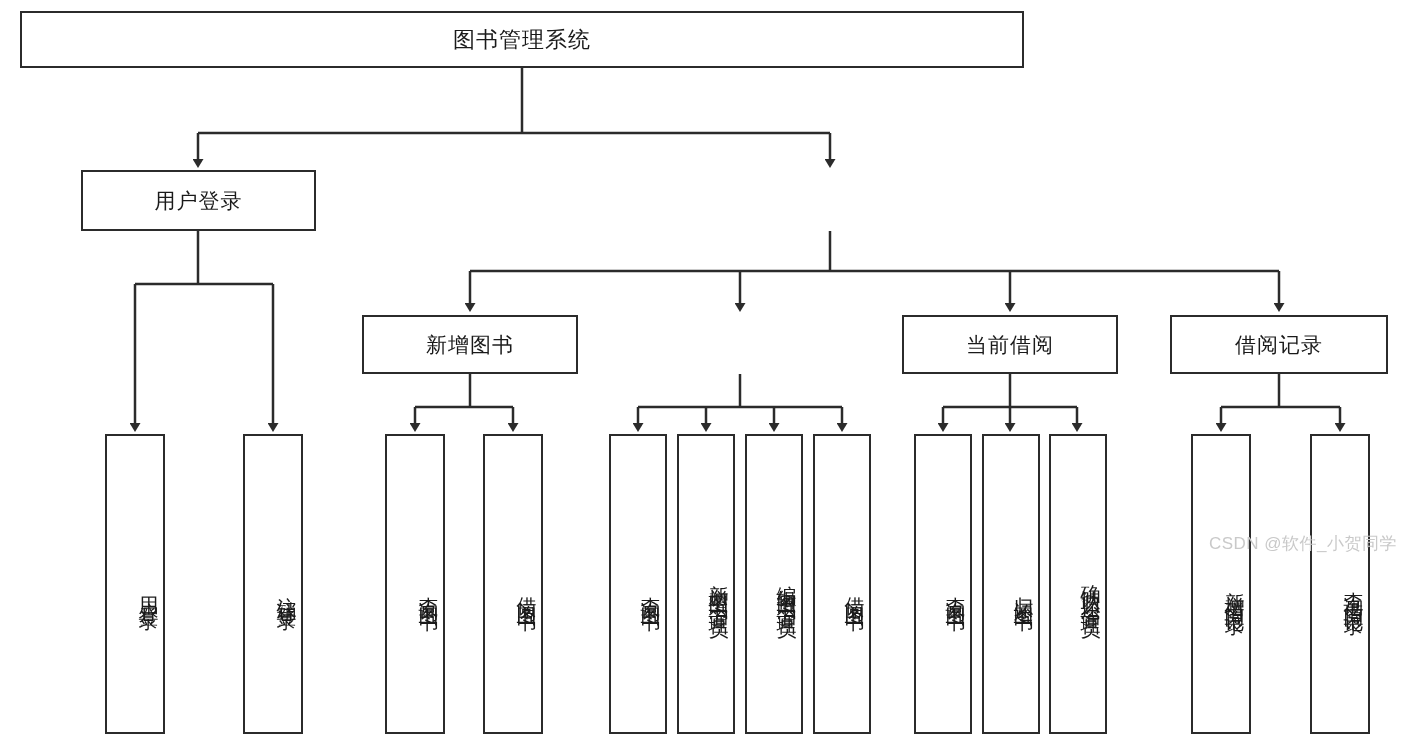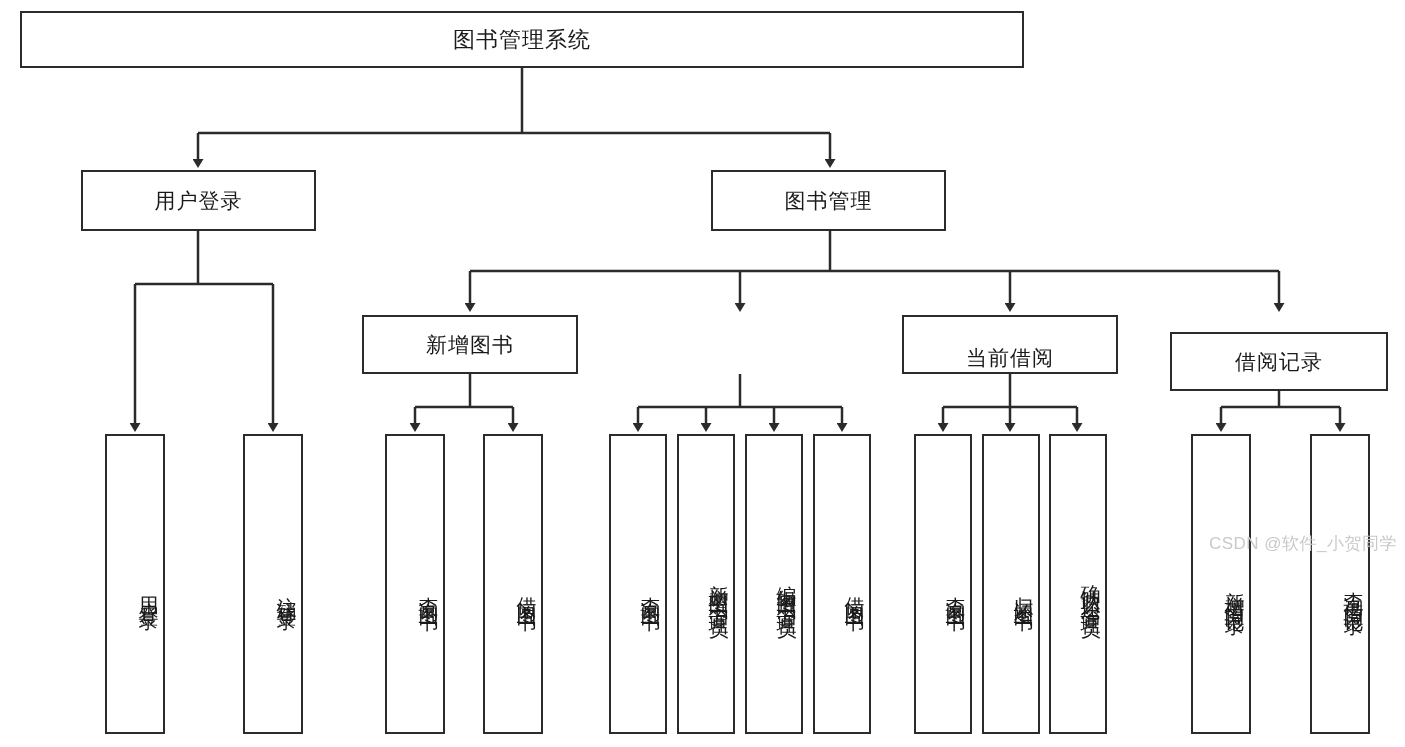--- a/index.html
+++ b/index.html
@@ -92,31 +92,28 @@
     </g>
   </svg>
 
   <div class="node h root" style="left:20px;top:11px;width:1004px;height:57px;">
     <span>图书管理系统</span>
   </div>
 
   <div class="node h" style="left:81px;top:170px;width:235px;height:61px;">
     <span>用户登录</span>
   </div>
-  <div class="node h" style="left:711px;top:170px;width:235px;height:61px;">
-    <span>图书管理</span>
-  </div>
 
   <div class="node h" style="left:362px;top:315px;width:216px;height:59px;">
     <span>新增图书</span>
   </div>
-  <div class="node h" style="left:902px;top:315px;width:216px;height:59px;align-items:flex-end;">
+  <div class="node h" style="left:902px;top:315px;width:216px;height:59px;">
     <span>当前借阅</span>
   </div>
-  <div class="node h" style="left:1170px;top:315px;width:218px;height:59px;margin-top:17px;">
+  <div class="node h" style="left:1170px;top:315px;width:218px;height:59px;">
     <span>借阅记录</span>
   </div>
 
   <div class="node v" style="left:105px;top:434px;width:60px;height:300px;">
     <span class="txt">用户登录</span>
   </div>
   <div class="node v" style="left:243px;top:434px;width:60px;height:300px;">
     <span class="txt">注销登录</span>
   </div>
 

